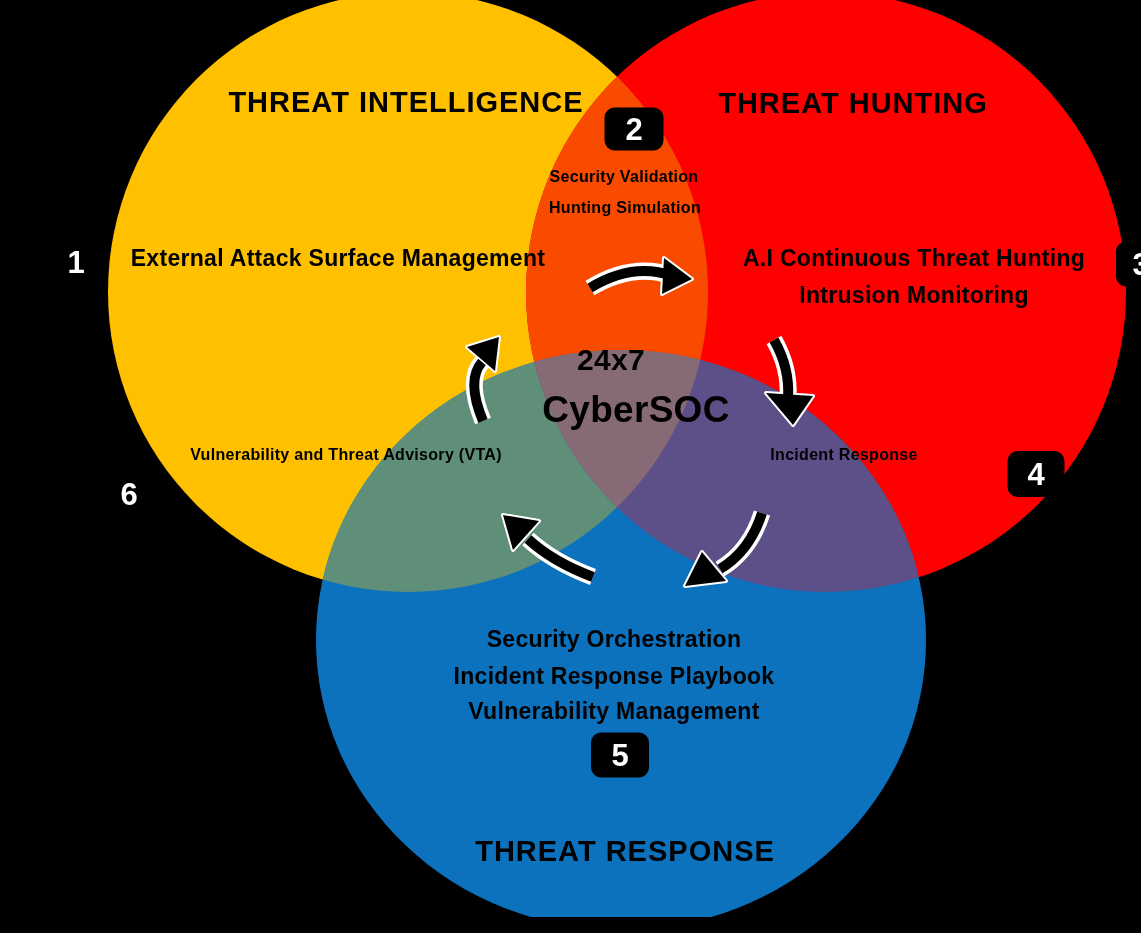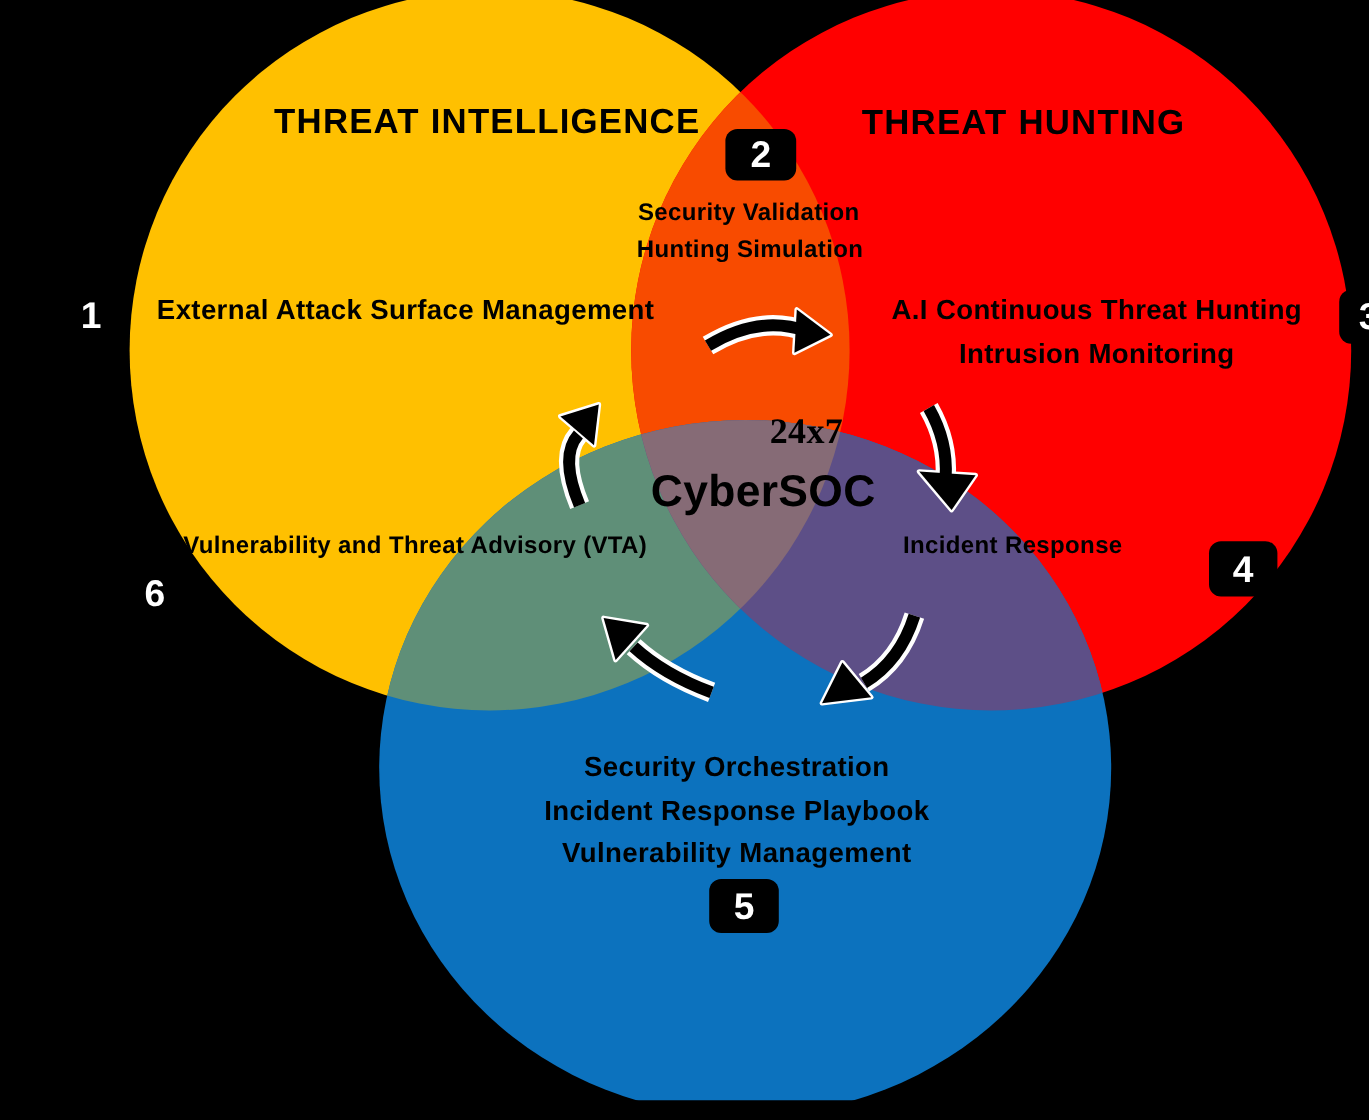--- a/index.html
+++ b/index.html
@@ -16,21 +16,21 @@
     position:absolute;
     transform:translate(-50%,-50%);
     white-space:nowrap;
     font-weight:bold;
     color:#000;
     letter-spacing:.3px;
     line-height:1;
   }
   .circle-title{font-size:29px;letter-spacing:1px;}
   .list-line{font-size:23px;}
-  .overlap-line{font-size:20px;}
+  .overlap-line{font-size:16px;}
   .center-line1{font-size:30px;}
   .center-line2{font-size:37px;}
   .center-line3{font-size:40px;letter-spacing:1px;}
   .badge{
     position:absolute;
     transform:translate(-50%,-50%);
     background:#000;
     color:#fff;
     border-radius:10px;
     display:flex;align-items:center;justify-content:center;
@@ -92,38 +92,39 @@
     <g>
       <path d="M 447 421 Q 430 380 446 362" fill="none" stroke="#fff" stroke-width="17"></path>
       <path d="M 463 337 L 431 347 L 459 371 Z" fill="#000" stroke="#fff" stroke-width="4" stroke-linejoin="round"></path>
       <path d="M 447 421 Q 430 380 446 362" fill="none" stroke="#000" stroke-width="10"></path>
       <path d="M 463 337 L 431 347 L 459 371 Z" fill="#000"></path>
     </g>
   </svg>
 
   <div class="txt circle-title" style="left:370px;top:102px;">THREAT INTELLIGENCE</div>
   <div class="txt circle-title" style="left:817px;top:103px;">THREAT HUNTING</div>
+  <div class="txt circle-title" style="left:589px;top:851px;">THREAT RESPONSE</div>
 
   <div class="txt list-line" style="left:302px;top:258px;">External Attack Surface Management</div>
 
   <div class="txt list-line" style="left:878px;top:295px;">Intrusion Monitoring</div>
   <div class="txt list-line" style="left:878px;top:258px;">A.I Continuous Threat Hunting</div>
 
   <div class="txt list-line" style="left:578px;top:639px;">Security Orchestration</div>
   <div class="txt list-line" style="left:578px;top:676px;">Incident Response Playbook</div>
   <div class="txt list-line" style="left:578px;top:711px;">Vulnerability Management</div>
 
   <div class="txt overlap-line" style="left:588px;top:177px;">Security Validation</div>
   <div class="txt overlap-line" style="left:589px;top:208px;">Hunting Simulation</div>
 
   <div class="txt overlap-line" style="left:808px;top:455px;">Incident Response</div>
 
   <div class="txt overlap-line" style="left:310px;top:455px;">Vulnerability and Threat Advisory (VTA)</div>
 
-  <div class="txt center-line1" style="left:636px;top:360px;font-family:Liberation Serif, serif;">24x7</div>
+  <div class="txt center-line1" style="left:575px;top:360px;">24x7</div>
   <div class="txt center-line2" style="left:600px;top:409px;">CyberSOC</div>
 
   <div class="badge" style="left:40px;top:262px;width:50px;height:46px;">1</div>
   <div class="badge" style="left:598px;top:129px;width:59px;height:43px;">2</div>
   <div class="badge" style="left:1105px;top:264px;width:50px;height:45px;">3</div>
   <div class="badge" style="left:1000px;top:474px;width:57px;height:46px;">4</div>
   <div class="badge" style="left:584px;top:755px;width:58px;height:45px;">5</div>
   <div class="badge" style="left:93px;top:494px;width:47px;height:42px;">6</div>
 
 </div>

